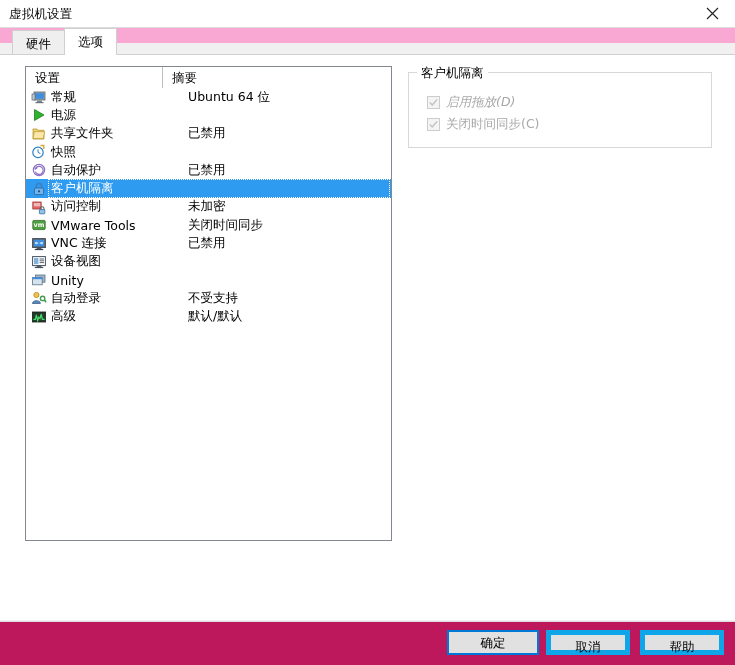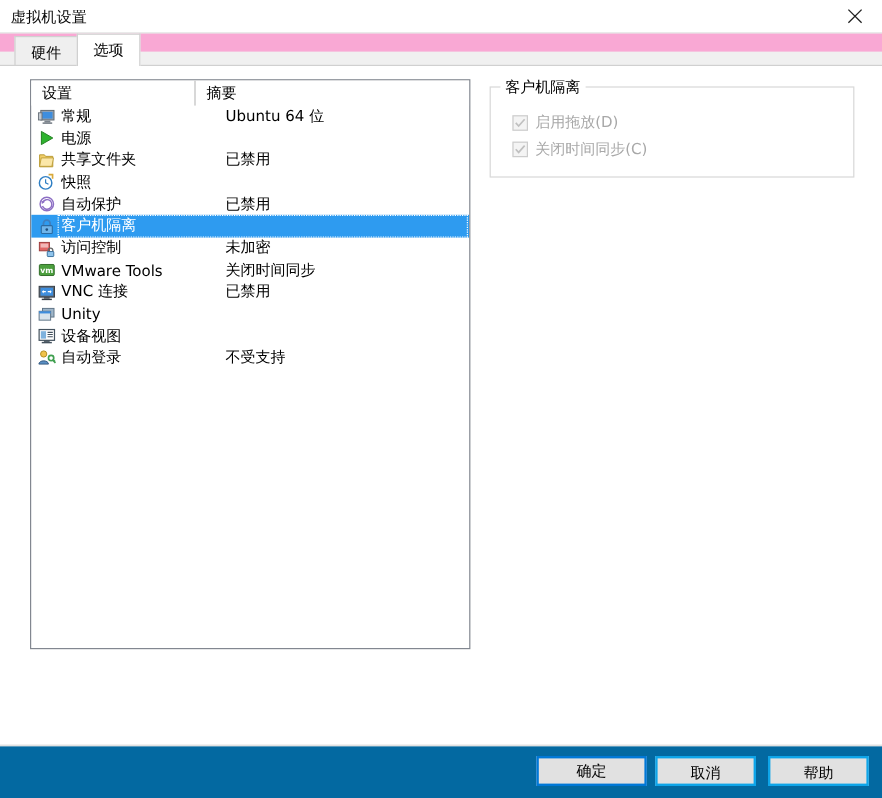--- a/index.html
+++ b/index.html
@@ -198,21 +198,21 @@
     padding: 0 4px;
     font-size: 12.5px;
     color: #000;
   }
   .chk-row {
     position: absolute;
     display: flex;
     align-items: center;
     left: 18px;
   }
-  .chk-row.r1 { top: 21px; }
+  .chk-row.r1 { top: 21px; font-style: italic; }
   .chk-row.r2 { top: 43px; }
   .chkbox {
     width: 13px; height: 13px;
     border: 1px solid #cccccc;
     background: #f4f4f4;
     box-sizing: border-box;
     margin-right: 6px;
     position: relative;
     flex: 0 0 13px;
   }
@@ -230,32 +230,32 @@
   .footer-sep {
     position: absolute;
     left: 0; top: 621px;
     width: 735px; height: 1px;
     background: #dedede;
   }
   .footer {
     position: absolute;
     left: 0; top: 622px;
     width: 735px; height: 43px;
-    background: #0369a1;
+    background: #be185d;
   }
   .btn {
     position: absolute;
     top: 8px;
     height: 25px;
     line-height: 23px;
     text-align: center;
     font-size: 12.5px;
     color: #000;
     background: #e1e1e1;
-    border: 2px solid #0ea5e9;
+    border: 5px solid #0ea5e9;
     box-sizing: border-box;
     cursor: default;
   }
   .btn.primary {
     border: 2px solid #0078d7;
     line-height: 21px;
   }
   #btn-ok     { left: 447px; width: 92px; }
   #btn-cancel { left: 546px; width: 84px; }
   #btn-help   { left: 640px; width: 84px; }
@@ -400,56 +400,66 @@
             <rect x="3.8" y="12.9" width="8.4" height="1.2" fill="#343c45"></rect>
           </svg>
         </span>
         <span class="row-label">VNC 连接</span>
         <span class="row-summary">已禁用</span>
       </div>
 
       <div class="row">
         <span class="row-icon">
           <svg width="16" height="16" viewBox="0 0 16 16">
-            <rect x="4.4" y="3" width="9.6" height="7.2" fill="#9fb6c9" stroke="#5d7285" stroke-width="0.8"></rect>
-            <rect x="1.6" y="5.4" width="9.6" height="7.4" fill="#d7e3ec" stroke="#5d7285" stroke-width="0.8"></rect>
-            <rect x="1.6" y="5.4" width="9.6" height="1.8" fill="#3e8ede"></rect>
-          </svg>
-        </span>
-        <span class="row-label">Unity</span>
-        <span class="row-summary"></span>
-      </div>
-
-      <div class="row">
-        <span class="row-icon">
-          <svg width="16" height="16" viewBox="0 0 16 16">
             <rect x="1.6" y="2.6" width="12.8" height="9" fill="#ffffff" stroke="#44525e" stroke-width="1"></rect>
             <rect x="3" y="4" width="4.4" height="6.2" fill="#7fb2dd"></rect>
             <path d="M8.6,5 L13,5 M8.6,6.8 L13,6.8 M8.6,8.6 L13,8.6" stroke="#44525e" stroke-width="0.9"></path>
             <rect x="5.6" y="11.6" width="4.8" height="1.3" fill="#44525e"></rect>
             <rect x="3.8" y="12.9" width="8.4" height="1.2" fill="#44525e"></rect>
           </svg>
         </span>
         <span class="row-label">设备视图</span>
         <span class="row-summary"></span>
       </div>
 
       <div class="row">
         <span class="row-icon">
           <svg width="16" height="16" viewBox="0 0 16 16">
+            <rect x="4.4" y="3" width="9.6" height="7.2" fill="#9fb6c9" stroke="#5d7285" stroke-width="0.8"></rect>
+            <rect x="1.6" y="5.4" width="9.6" height="7.4" fill="#d7e3ec" stroke="#5d7285" stroke-width="0.8"></rect>
+            <rect x="1.6" y="5.4" width="9.6" height="1.8" fill="#3e8ede"></rect>
+          </svg>
+        </span>
+        <span class="row-label">Unity</span>
+        <span class="row-summary"></span>
+      </div>
+
+      <div class="row">
+        <span class="row-icon">
+          <svg width="16" height="16" viewBox="0 0 16 16">
             <circle cx="5.4" cy="5" r="2.6" fill="#f0c24b" stroke="#b08c23" stroke-width="0.8"></circle>
             <path d="M1.4,13.4 C1.6,9.8 9.2,9.8 9.4,13.4 Z" fill="#5a8fc4" stroke="#32587e" stroke-width="0.8"></path>
             <circle cx="11.6" cy="8.4" r="2.2" fill="none" stroke="#3f9f4f" stroke-width="1.4"></circle>
             <path d="M12.9,9.9 L15.2,12.4 M13.8,11.2 L14.8,10.3" stroke="#3f9f4f" stroke-width="1.4" fill="none"></path>
           </svg>
         </span>
         <span class="row-label">自动登录</span>
         <span class="row-summary">不受支持</span>
       </div>
 
+      <div class="row">
+        <span class="row-icon">
+          <svg width="16" height="16" viewBox="0 0 16 16">
+            <rect x="1.4" y="3" width="13.2" height="10" fill="#243b2c" stroke="#152219" stroke-width="0.8"></rect>
+            <path d="M2.4,10.4 L4.4,10.4 L5.4,6 L6.6,11.6 L7.8,8.2 L9,9.6 L10.2,5.2 L11.4,10.4 L13.6,10.4" stroke="#49e06a" stroke-width="1.2" fill="none"></path>
+          </svg>
+        </span>
+        <span class="row-label">高级</span>
+        <span class="row-summary">默认/默认</span>
+      </div>
 
     </div>
   </div>
 
   <div class="rightpanel">
     <div class="groupbox">
       <div class="group-title">客户机隔离</div>
 
       <div class="chk-row r1">
         <span class="chkbox">

